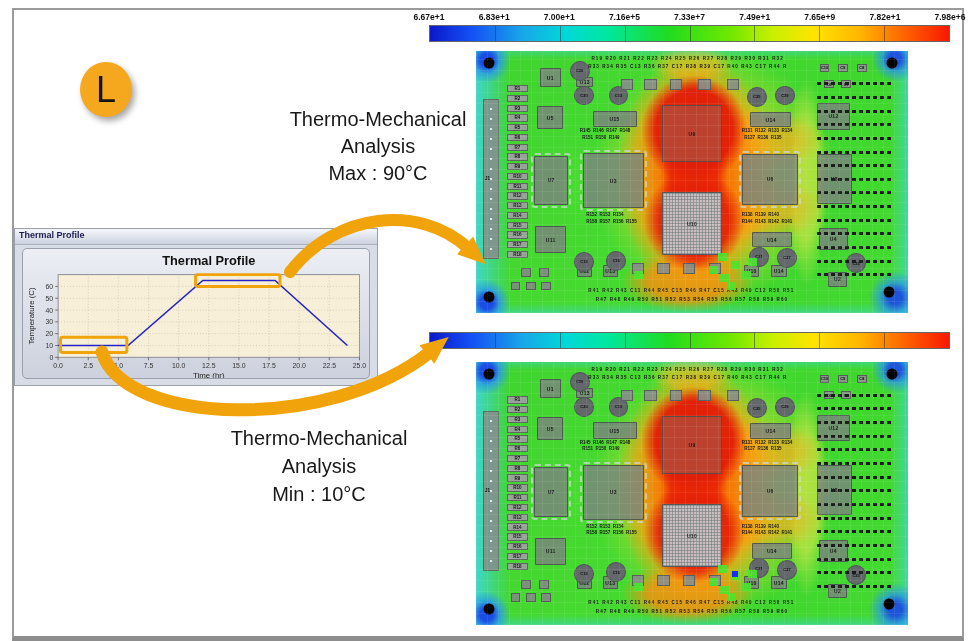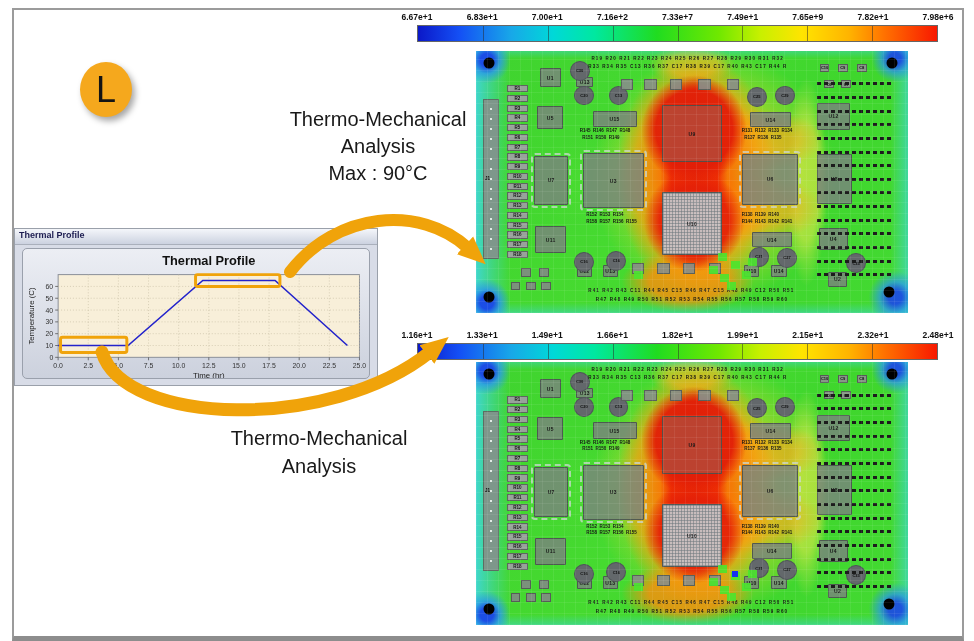--- a/index.html
+++ b/index.html
@@ -25,21 +25,21 @@
     background:linear-gradient(180deg,#eceef4,#ccd1dd);border:1px solid #9aa0ac;border-radius:5px;}
   #profile-svg{position:absolute;left:0;top:0;width:100%;height:100%;}
   #profile-svg text{fill:#222;}
   #profile-svg .ct{font:bold 13px "Liberation Sans",sans-serif;fill:#101010;}
   #profile-svg .tl{font:7px "Liberation Sans",sans-serif;fill:#333;}
   #profile-svg .al{font:8px "Liberation Sans",sans-serif;fill:#222;}
   #profile-svg .grid{stroke:#c7bfa4;stroke-width:.7;stroke-dasharray:1,2;}
   #profile-svg .tick{stroke:#555;stroke-width:.8;}
 
   
-  .colorbar{position:absolute;left:417px;width:521px;height:46px;}
+  .colorbar{position:absolute;left:429px;width:521px;height:46px;}
   #colorbar-top{top:12px;}
   #colorbar-bottom{top:330px;}
   .cb-ticks{position:relative;height:11px;}
   .cb-ticks span{position:absolute;transform:translateX(-50%);font-size:8.5px;font-weight:bold;color:#111;white-space:nowrap;}
   .cb-bar{position:relative;margin-top:2px;height:17px;border:1px solid #666;box-sizing:border-box;
     background:linear-gradient(90deg,#0b18c8 0%,#1450f5 8%,#18a8e8 18%,#00d8d8 26%,#00e8a0 34%,#20dc20 46%,#70e800 58%,#c8f000 66%,#ffe400 74%,#ffb400 83%,#ff7000 90%,#f81800 100%);}
   .cb-bar i{position:absolute;top:0;bottom:0;width:1px;background:rgba(40,40,40,.5);}
 
   
   .pcb{position:absolute;overflow:hidden;
@@ -114,20 +114,21 @@
 
   <div class="annotation" id="annotation-top">
     <div>Thermo-Mechanical</div>
     <div>Analysis</div>
     <div>Max : 90°C</div>
   </div>
 
   <div class="annotation" id="annotation-bottom">
     <div>Thermo-Mechanical</div>
     <div>Analysis</div>
+    <div>Min : 10°C</div>
   </div>
 
   <div class="chart-window">
     <div class="cw-header">Thermal Profile</div>
     <div class="cw-panel">
       <svg id="profile-svg" viewBox="0 0 348 131">
           <text x="187" y="16" class="ct" text-anchor="middle">Thermal Profile</text>
           <rect x="34" y="26" width="306" height="84" fill="#f8efd9" stroke="#8a8f98" stroke-width="1"></rect>
           <line class="tick" x1="31" y1="110" x2="34" y2="110"></line>
           <text class="tl" x="29" y="112.5" text-anchor="end">0</text>
@@ -188,21 +189,21 @@
           <rect x="173.536" y="26" width="85.68" height="12" fill="none" stroke="#f0a30a" stroke-width="3" rx="2"></rect>
         </svg>
     </div>
   </div>
 
   <div class="colorbar" id="colorbar-top">
     <div class="cb-ticks">
         <span style="left: 0%;">6.67e+1</span>
         <span style="left: 12.5%;">6.83e+1</span>
         <span style="left: 25%;">7.00e+1</span>
-        <span style="left: 37.5%;">7.16e+2</span>
+        <span style="left: 37.5%;">7.16e+5</span>
         <span style="left: 50%;">7.33e+7</span>
         <span style="left: 62.5%;">7.49e+1</span>
         <span style="left: 75%;">7.65e+9</span>
         <span style="left: 87.5%;">7.82e+1</span>
         <span style="left: 100%;">7.98e+6</span>
       </div>
     <div class="cb-bar">
         <i style="left: 12.5%;"></i>
         <i style="left: 25%;"></i>
         <i style="left: 37.5%;"></i>
@@ -422,31 +423,20 @@
       <div class="pspk" style="left:61.5%;top:84%"></div>
       <div class="pspk" style="left:56.5%;top:85%"></div>
       <div class="pspk" style="left:63%;top:79%"></div>
       <div class="pspk" style="left:58%;top:88%"></div>
       <div class="pspk" style="left:54%;top:82%"></div>
       <div class="pspk" style="left:36.5%;top:84%"></div>
       <div class="pcb-grid"></div>
     </div>
 
   <div class="colorbar" id="colorbar-bottom">
-    <div class="cb-ticks">
-        <span style="left: 0%;">1.16e+1</span>
-        <span style="left: 12.5%;">1.33e+1</span>
-        <span style="left: 25%;">1.49e+1</span>
-        <span style="left: 37.5%;">1.66e+1</span>
-        <span style="left: 50%;">1.82e+1</span>
-        <span style="left: 62.5%;">1.99e+1</span>
-        <span style="left: 75%;">2.15e+1</span>
-        <span style="left: 87.5%;">2.32e+1</span>
-        <span style="left: 100%;">2.48e+1</span>
-      </div>
     <div class="cb-bar">
         <i style="left: 12.5%;"></i>
         <i style="left: 25%;"></i>
         <i style="left: 37.5%;"></i>
         <i style="left: 50%;"></i>
         <i style="left: 62.5%;"></i>
         <i style="left: 75%;"></i>
         <i style="left: 87.5%;"></i>
       </div>
   </div>

